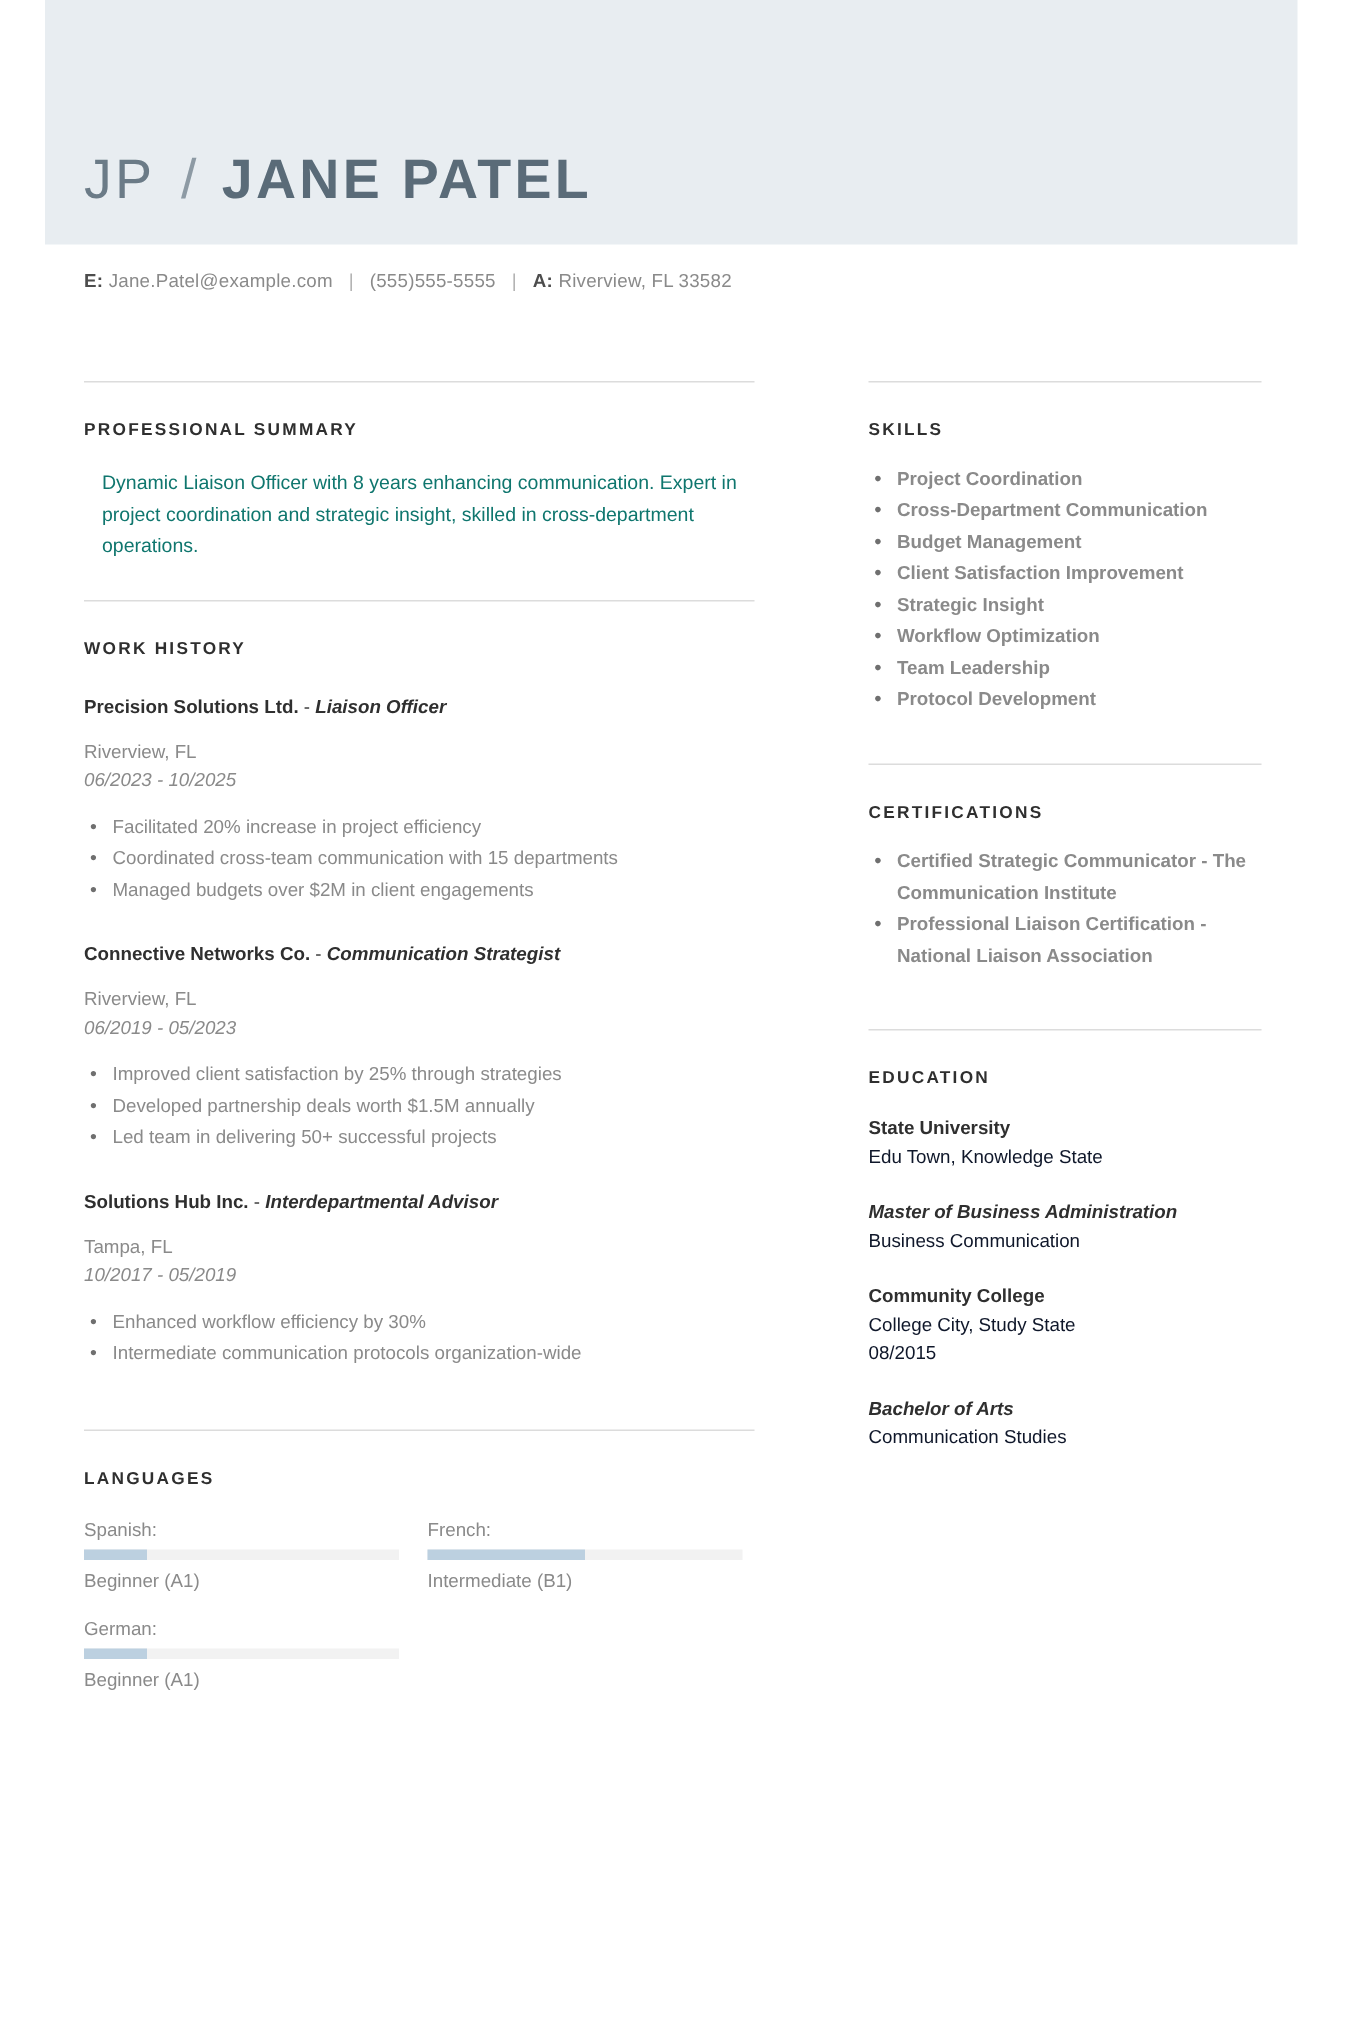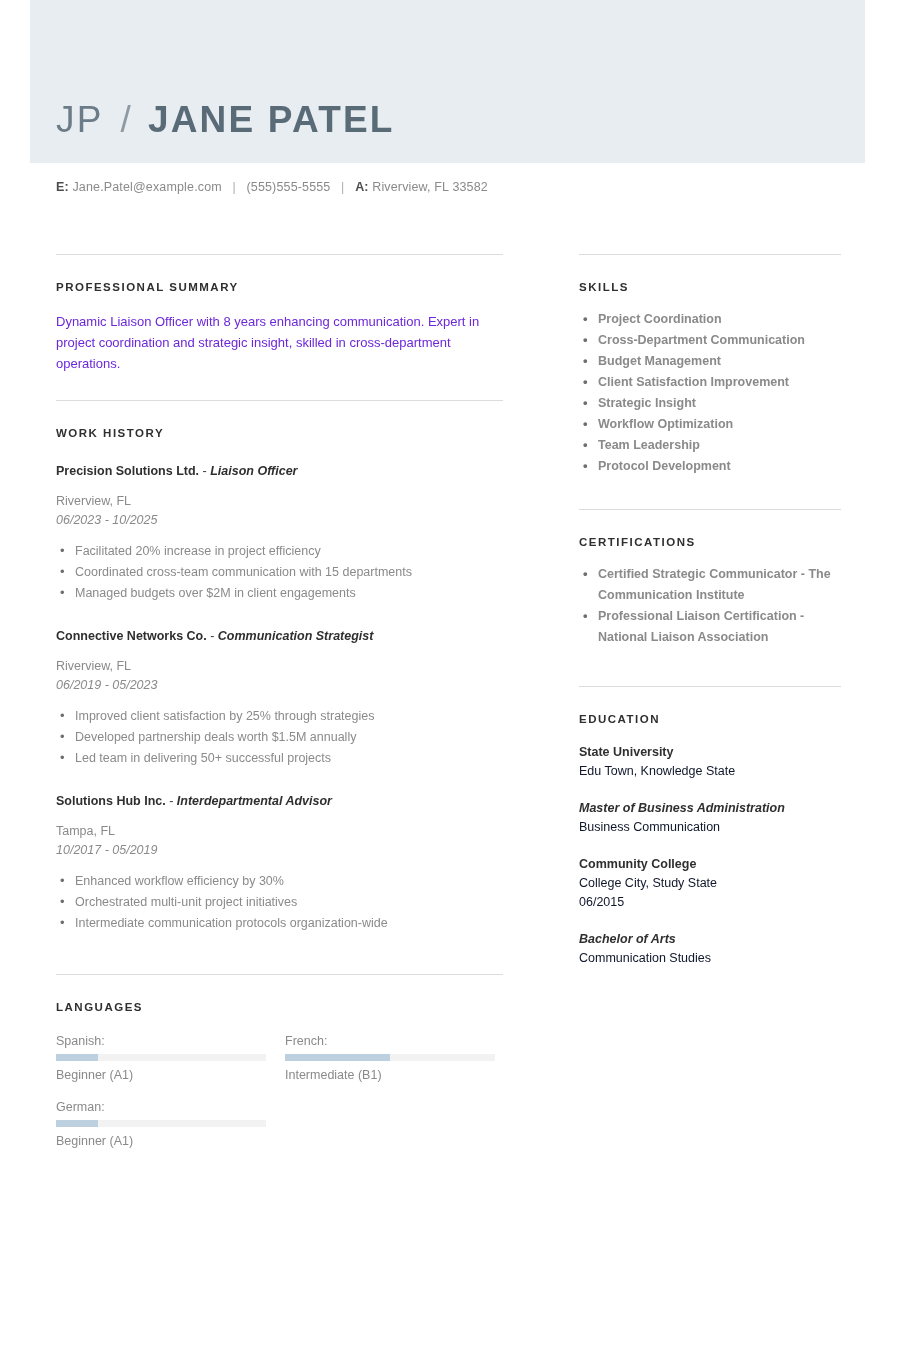--- a/index.html
+++ b/index.html
@@ -89,22 +89,23 @@
     letter-spacing: 1.5px;
     color: #2f2f2f;
     text-transform: uppercase;
     margin-top: 26px;
   }
 
   .summary-text {
     margin-top: 18px;
     font-size: 13px;
     line-height: 21px;
-    color: #6d28d9;
+    color: #0f766e;
     max-width: 430px;
+    margin-left: 12px;
   }
 
   
   .job { margin-top: 23px; }
   .job-title {
     font-size: 12.5px;
     color: #2f2f2f;
     line-height: 18px;
   }
   .job-title .company { font-weight: 700; }
@@ -281,21 +282,20 @@
         </div>
 
         <div class="job">
           <div class="job-title">
             <span class="company">Solutions Hub Inc.</span><span class="dash"> - </span><span class="role">Interdepartmental Advisor</span>
           </div>
           <div class="job-loc">Tampa, FL</div>
           <div class="job-dates">10/2017 - 05/2019</div>
           <ul class="bullets">
             <li>Enhanced workflow efficiency by 30%</li>
-            <li>Orchestrated multi-unit project initiatives</li>
             <li>Intermediate communication protocols organization-wide</li>
           </ul>
         </div>
 
         <div class="lang-section">
           <div class="rule"></div>
           <div class="sec-title">LANGUAGES</div>
           <div class="lang-grid">
 
             <div class="lang-item">
@@ -363,21 +363,21 @@
           </div>
 
           <div class="edu-entry">
             <div class="edu-degree">Master of Business Administration</div>
             <div class="edu-line">Business Communication</div>
           </div>
 
           <div class="edu-entry">
             <div class="edu-school">Community College</div>
             <div class="edu-line">College City, Study State</div>
-            <div class="edu-line">06/2015</div>
+            <div class="edu-line">08/2015</div>
           </div>
 
           <div class="edu-entry">
             <div class="edu-degree">Bachelor of Arts</div>
             <div class="edu-line">Communication Studies</div>
           </div>
 
         </div>
 
       </div>

